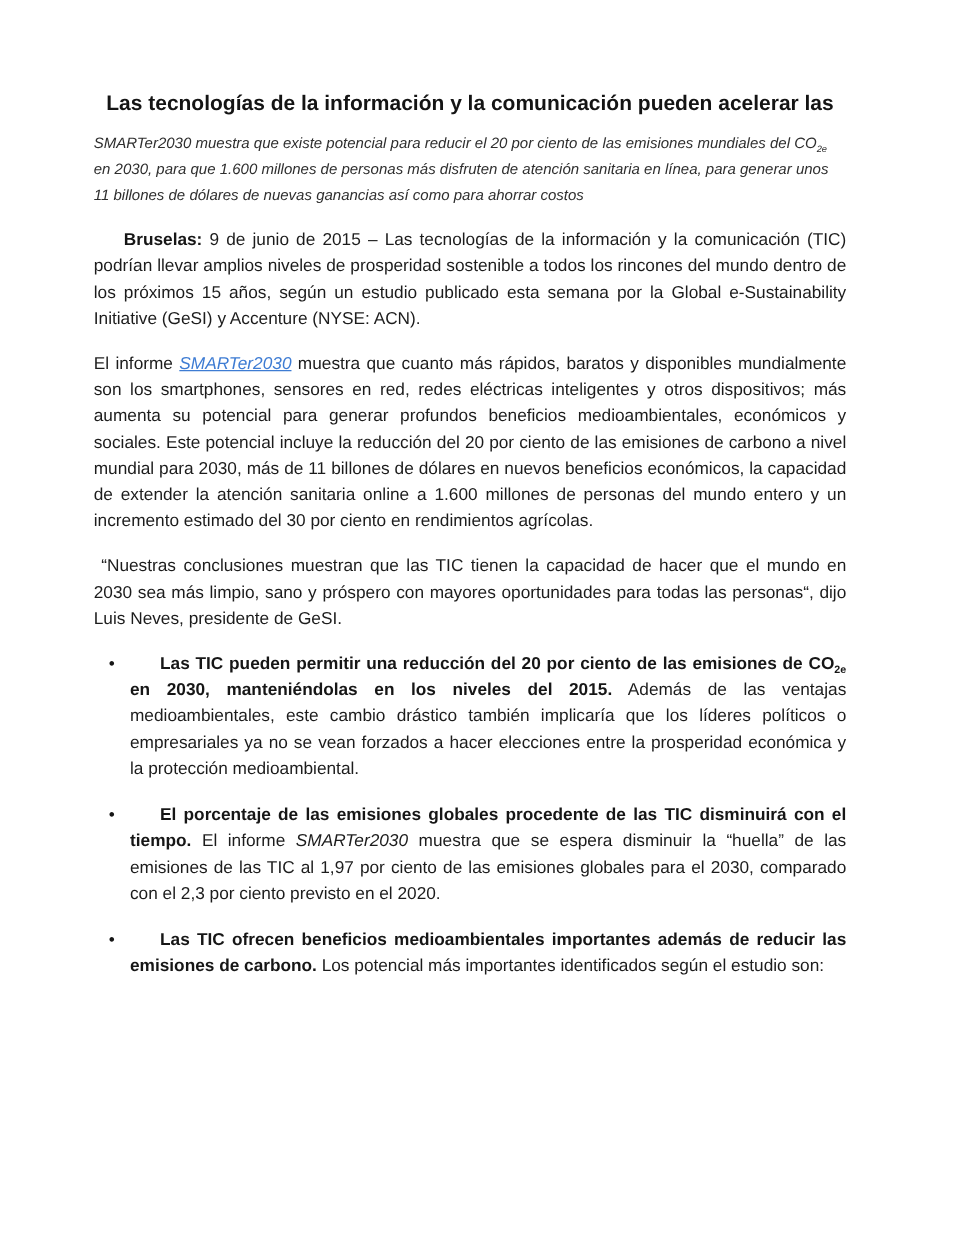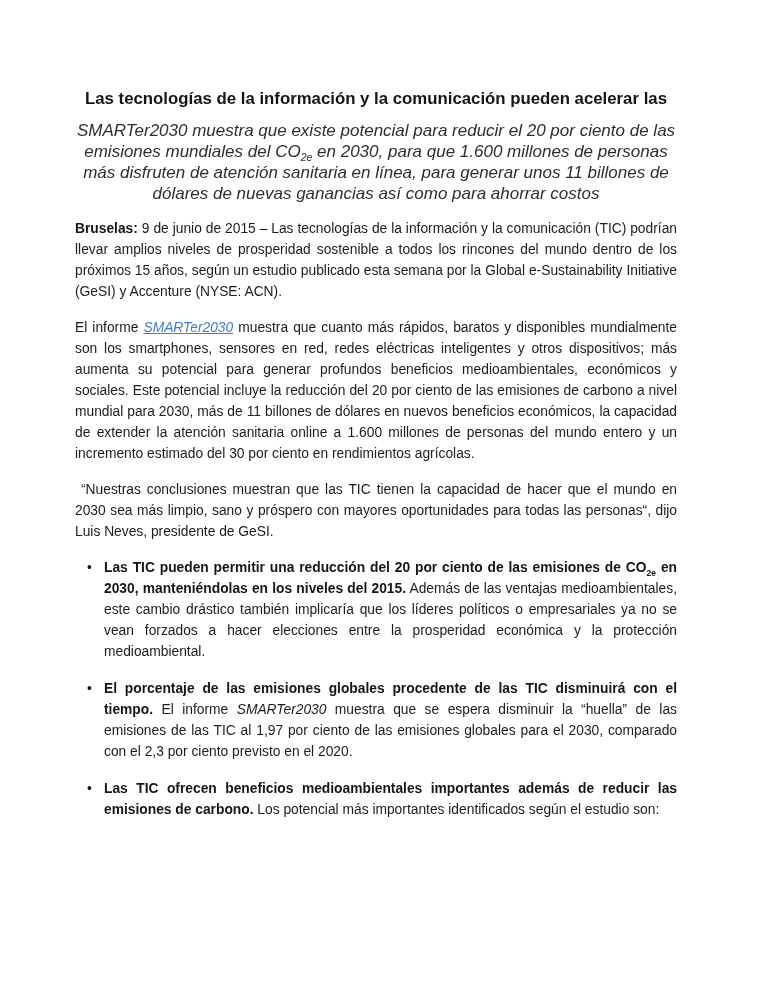--- a/index.html
+++ b/index.html
@@ -13,48 +13,48 @@
     color: #1c1c1c;
   }
   .page {
     position: absolute;
     inset: 0;
     background: #ffffff;
   }
   .content {
     position: absolute;
     left: 75px;
-    top: 84px;
+    top: 68px;
     width: 602px;
   }
   .title {
     font-size: 16.8px;
     line-height: 29px;
     font-weight: 700;
     text-align: center;
     color: #141414;
     margin-bottom: 7px;
   }
   .title .tline { display: block; }
   .subtitle {
-    font-size: 17px;
+    font-size: 12px;
     line-height: 21px;
     font-style: italic;
-    text-align: center;
+    text-align: left;
     color: #2e2e2e;
     margin-bottom: 14px;
   }
   .para {
     font-size: 13.8px;
     line-height: 21px;
     text-align: justify;
     margin-bottom: 15px;
     color: #1c1c1c;
   }
-  .para b, .bullets b { font-weight: 700; color: #161616; }
+  .para b, .bullets b { font-weight: 700; color: #161616; margin-left: 24px; }
   sub {
     font-size: 0.62em;
     line-height: 0;
     vertical-align: sub;
   }
   .link {
     color: #3e7cd3;
     font-style: italic;
     text-decoration: underline;
     cursor: pointer;

